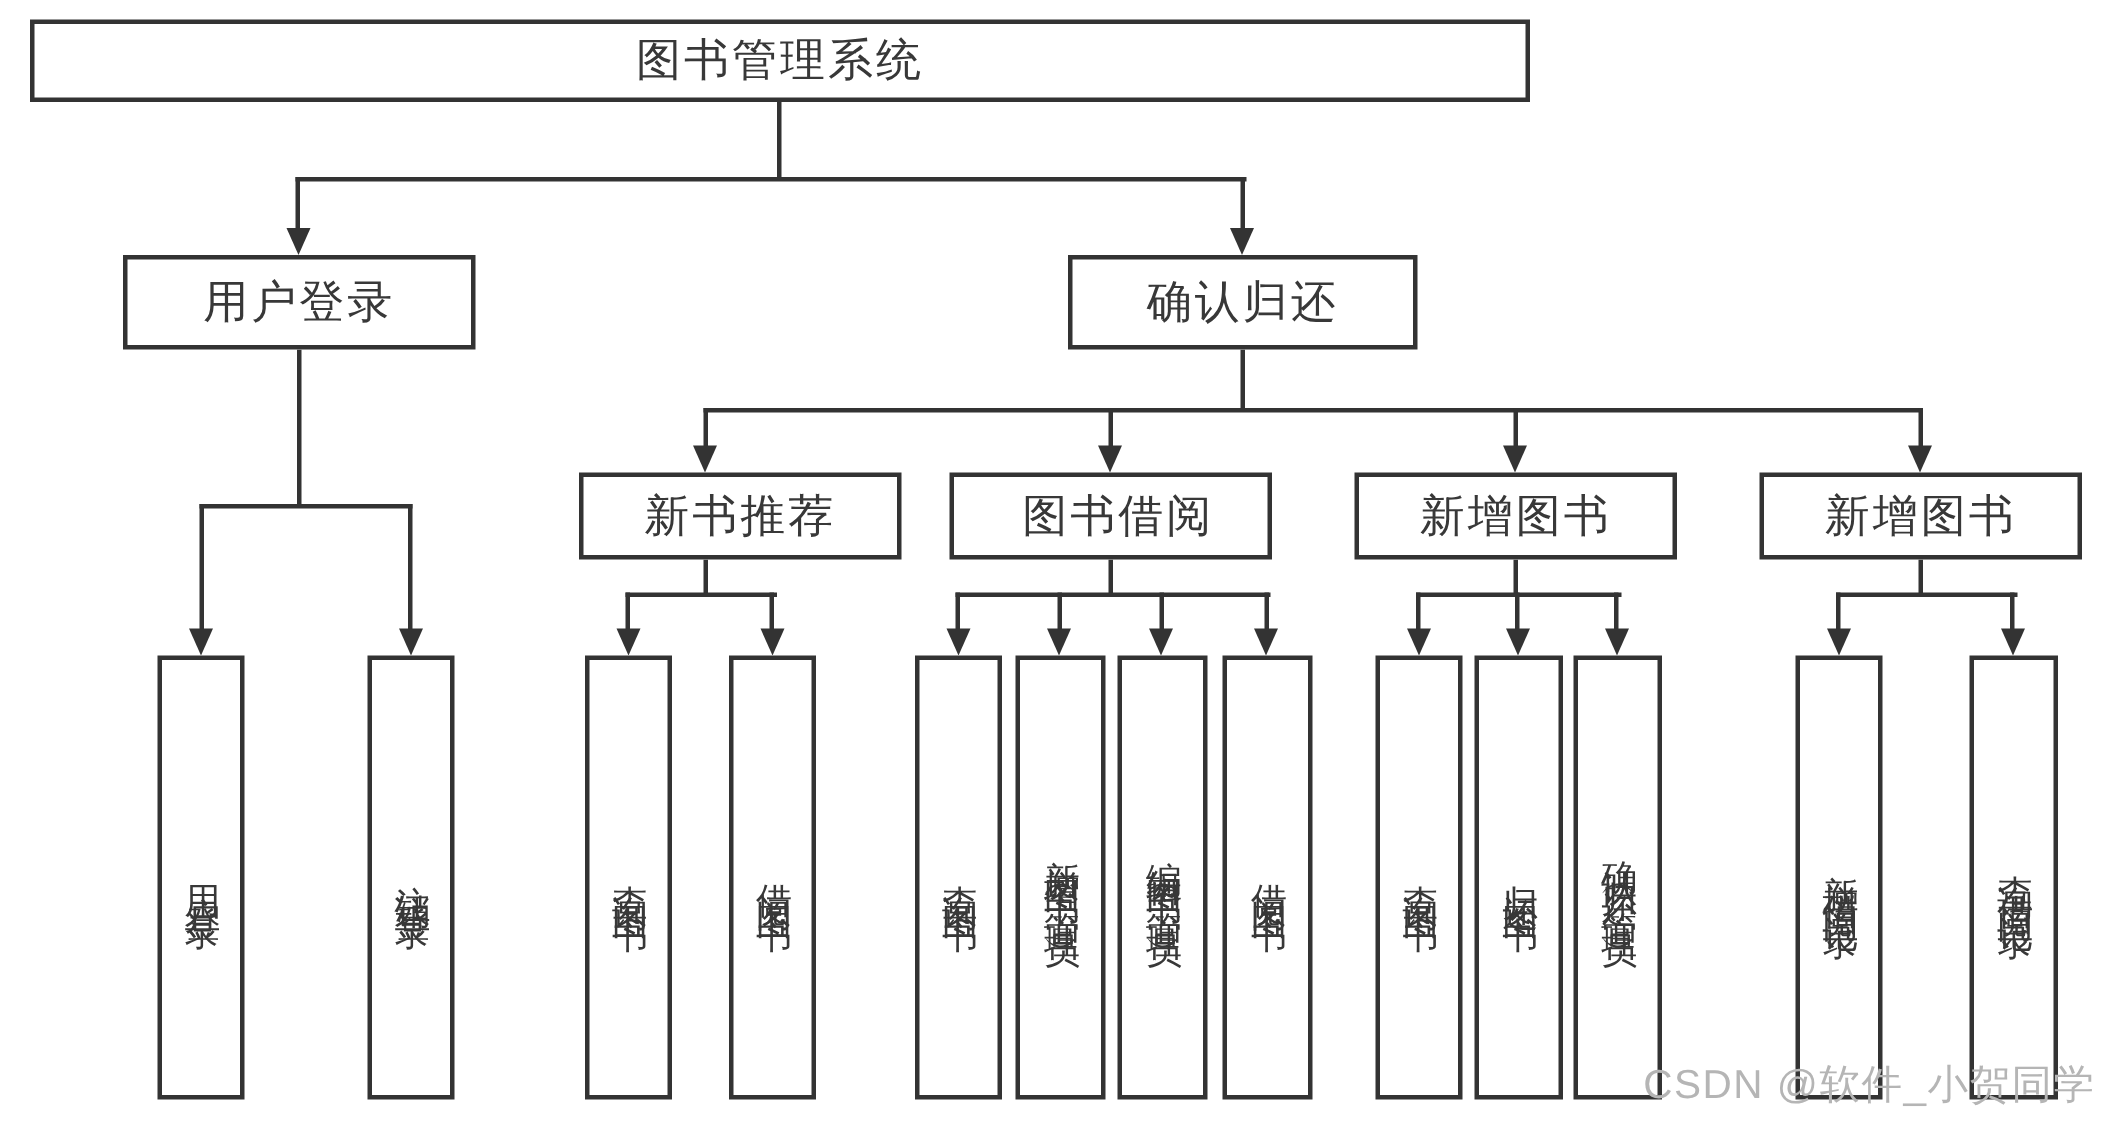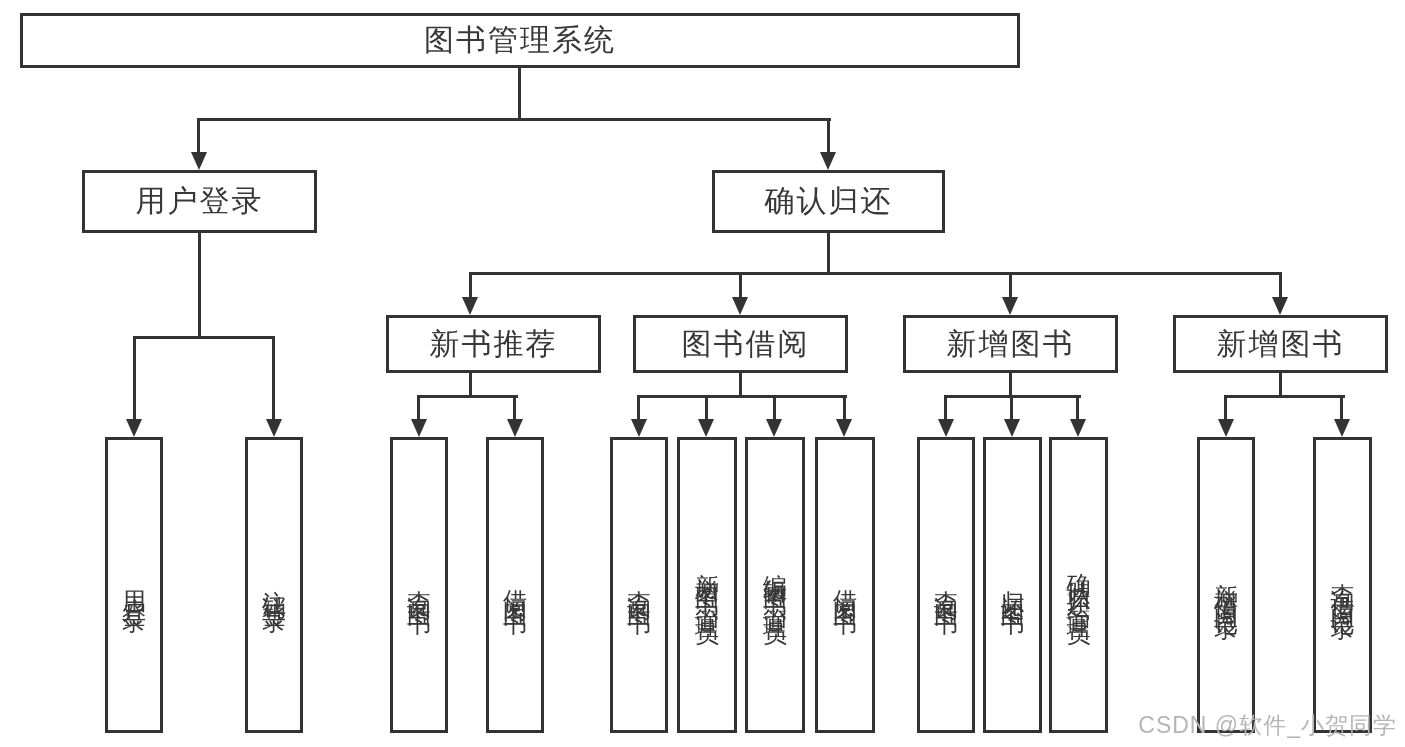--- a/index.html
+++ b/index.html
@@ -57,21 +57,21 @@
     width: 0; height: 0;
     border-left: 8px solid transparent;
     border-right: 8px solid transparent;
     border-top: 18px solid var(--line);
     z-index: 1;
   }
   .watermark {
     position: absolute;
     right: 8px;
     bottom: 6px;
-    font-size: 23px;
+    font-size: 27px;
     color: var(--wm);
     letter-spacing: 1px;
     z-index: 5;
   }
 </style>
 </head>
 <body>
 
 <div class="canvas">
 

